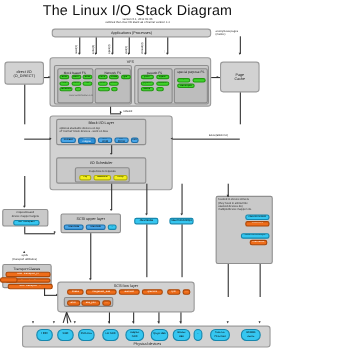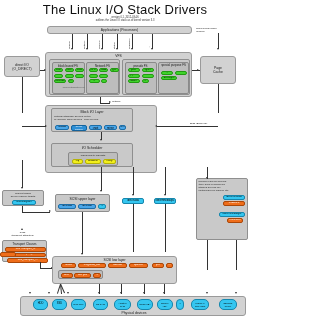--- a/index.html
+++ b/index.html
@@ -46,21 +46,21 @@
 
   
   .vcap{font-size:2.5px;white-space:nowrap;transform-origin:left bottom;
         transform:rotate(-90deg);color:#111;}
   .tinylbl{font-size:2.4px;color:#111;white-space:nowrap;}
   .wm{font-size:2.2px;color:#555;text-align:right;}
 </style>
 </head>
 <body>
 
-<div class="abs title">The Linux I/O Stack Drivers</div>
+<div class="abs title">The Linux I/O Stack Diagram</div>
 <div class="abs subtitle">
   <div>version 0.1, 2012-03-06</div>
   <div>outlines the Linux I/O stack as of kernel version 3.3</div>
 </div>
 
 <div class="abs grp" style="left:47px;top:26px;width:145px;height:8px;display:flex;align-items:center;justify-content:center;">
   <span class="gtitle">Applications (Processes)</span>
 </div>
 
 <div class="abs">

